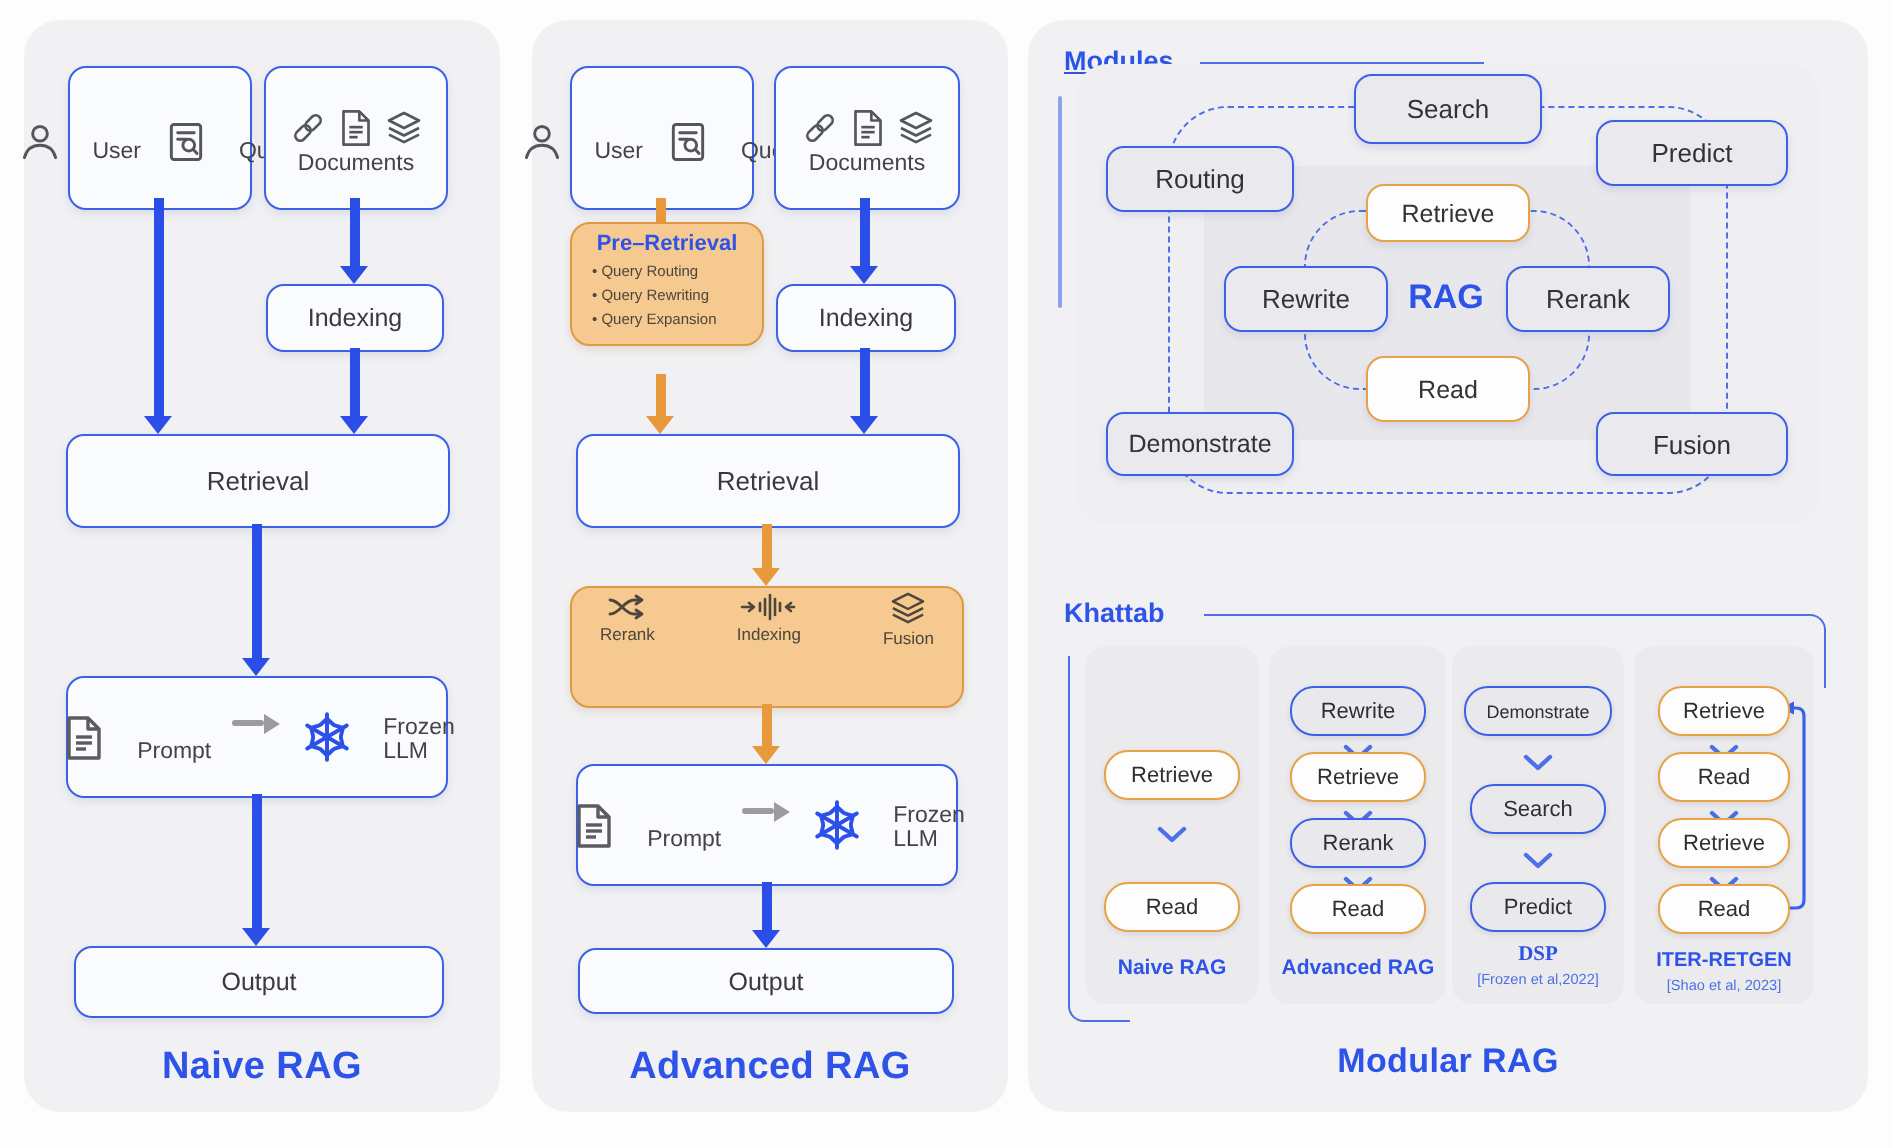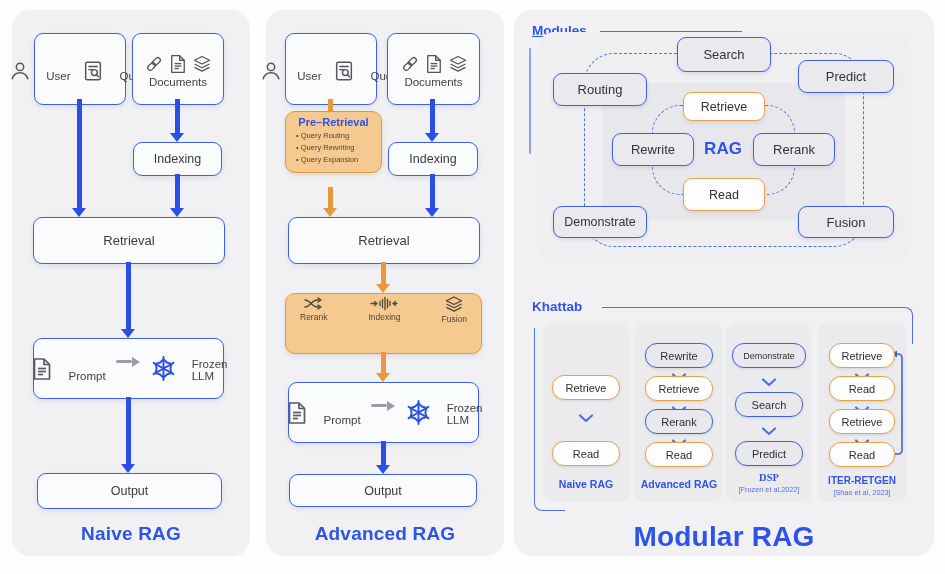--- a/index.html
+++ b/index.html
@@ -556,16 +556,16 @@
       <div class="chev" style="top:111px;"><svg width="16" height="9" viewBox="0 0 16 9" fill="none" stroke="#4f6fe8" stroke-width="2.2" stroke-linecap="round" stroke-linejoin="round">
             <path d="M2 1.5 L8 7 L14 1.5"></path>
           </svg></div>
       <div class="pill orange" style="top:119px;width:64px;">
           <span>Read</span>
         </div>
       <div class="pat-name" style="top:152px;font-size:10px;">ITER-RETGEN</div>
       <div class="pat-cite" style="top:165px;">[Shao et al, 2023]</div>
     </div>
 
-    <div class="panel-title" style="top:511px;font-size:28px;">Modular RAG</div>
+    <div class="panel-title" style="top:511px;font-size:17px;">Modular RAG</div>
   </div>
 
 </div>
 
 </body></html>

